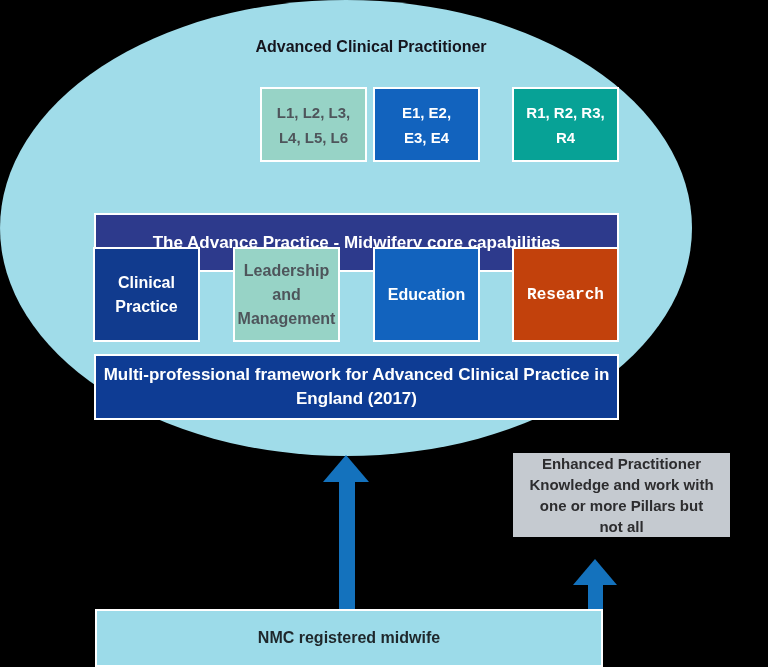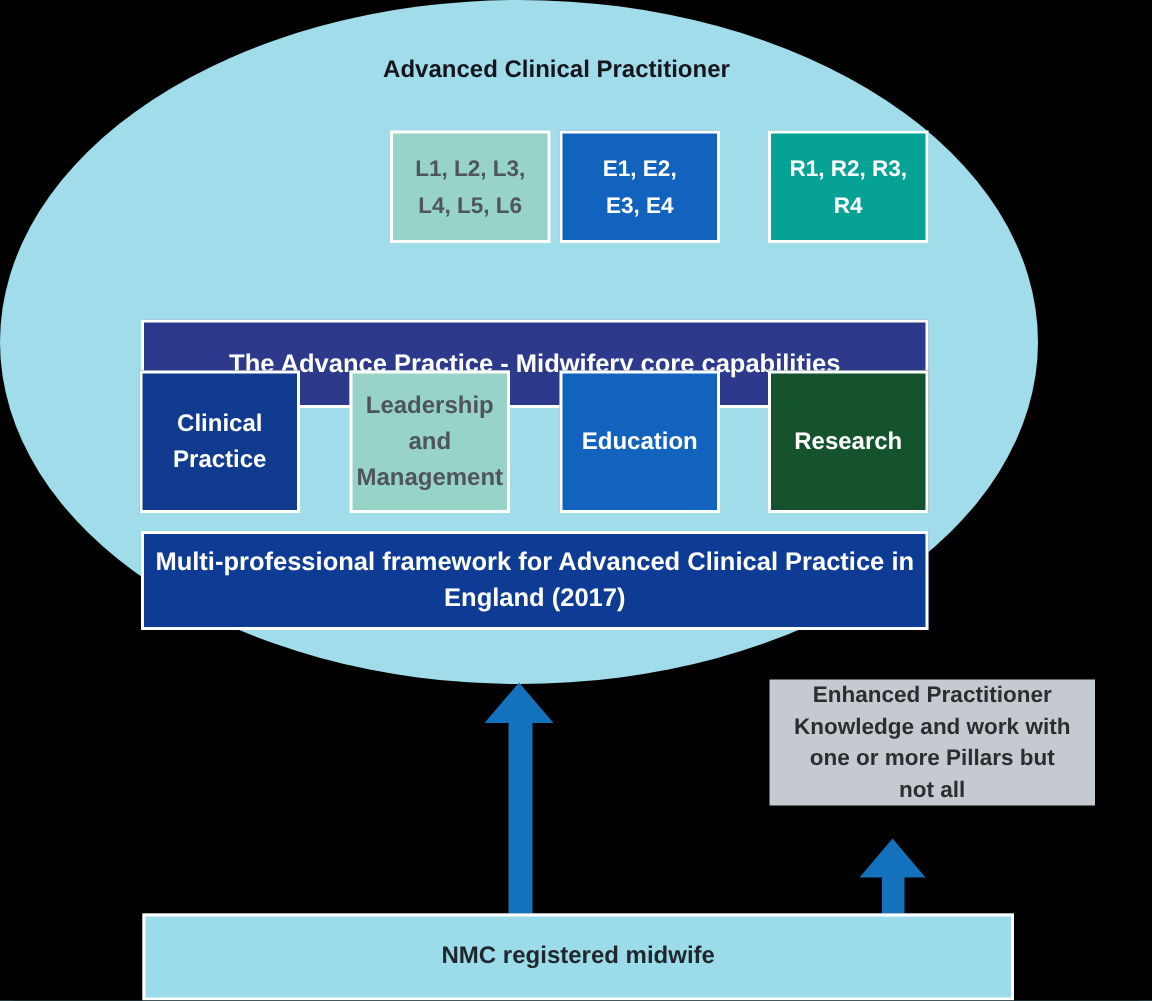--- a/index.html
+++ b/index.html
@@ -47,21 +47,21 @@
   .bar1 { top: 177px; height: 59px; margin-top: 36px; }
   .bar2 { top: 354px; height: 66px; }
   .enhanced {
     left: 513px; top: 453px; width: 217px; height: 84px;
     display: flex; align-items: center; justify-content: center;
     text-align: center;
     font-size: 15px; font-weight: bold; line-height: 21px;
     white-space: pre-line;
   }
   .nmc {
-    left: 95px; top: 609px; width: 581px; height: 58px;
+    left: 95px; top: 609px; width: 508px; height: 58px;
     border: 2px solid #ffffff;
     display: flex; align-items: center; justify-content: center;
     text-align: center;
     font-size: 16px; font-weight: bold;
   }
   .shaft { width: 16px; }
   .arrow-head {
     width: 0; height: 0;
     border-left: 23px solid transparent;
     border-right: 23px solid transparent;
@@ -92,21 +92,21 @@
 R4</div>
 
   <div class="abs wide-bar bar1" style="background-color: rgb(45, 58, 140); color: rgb(255, 255, 255);">The Advance Practice - Midwifery core capabilities</div>
 
   <div class="abs cell row2 c1" style="background-color: rgb(17, 59, 142); color: rgb(255, 255, 255);">Clinical
 Practice</div>
   <div class="abs cell row2 c2" style="background-color: rgb(151, 211, 198); color: rgb(78, 85, 91);">Leadership
 and
 Management</div>
   <div class="abs cell row2 c3" style="background-color: rgb(18, 99, 190); color: rgb(255, 255, 255);">Education</div>
-  <div class="abs cell row2 c4" style="background-color: #14532d; color: rgb(255, 255, 255);">Research</div>
+  <div class="abs cell row2 c4" style="background-color: #c2410c; color: rgb(255, 255, 255); font-family: Liberation Mono, monospace;">Research</div>
 
   <div class="abs wide-bar bar2" style="background-color: rgb(14, 60, 148); color: rgb(255, 255, 255);">Multi-professional framework for Advanced Clinical Practice in
 England (2017)</div>
 
   <div class="abs enhanced" style="background-color: rgb(197, 202, 208); color: rgb(45, 45, 47);">Enhanced Practitioner
 Knowledge and work with
 one or more Pillars but
 not all</div>
 
   <div class="abs arrow-head big-head" style="border-bottom-color: rgb(20, 114, 189);"></div>

